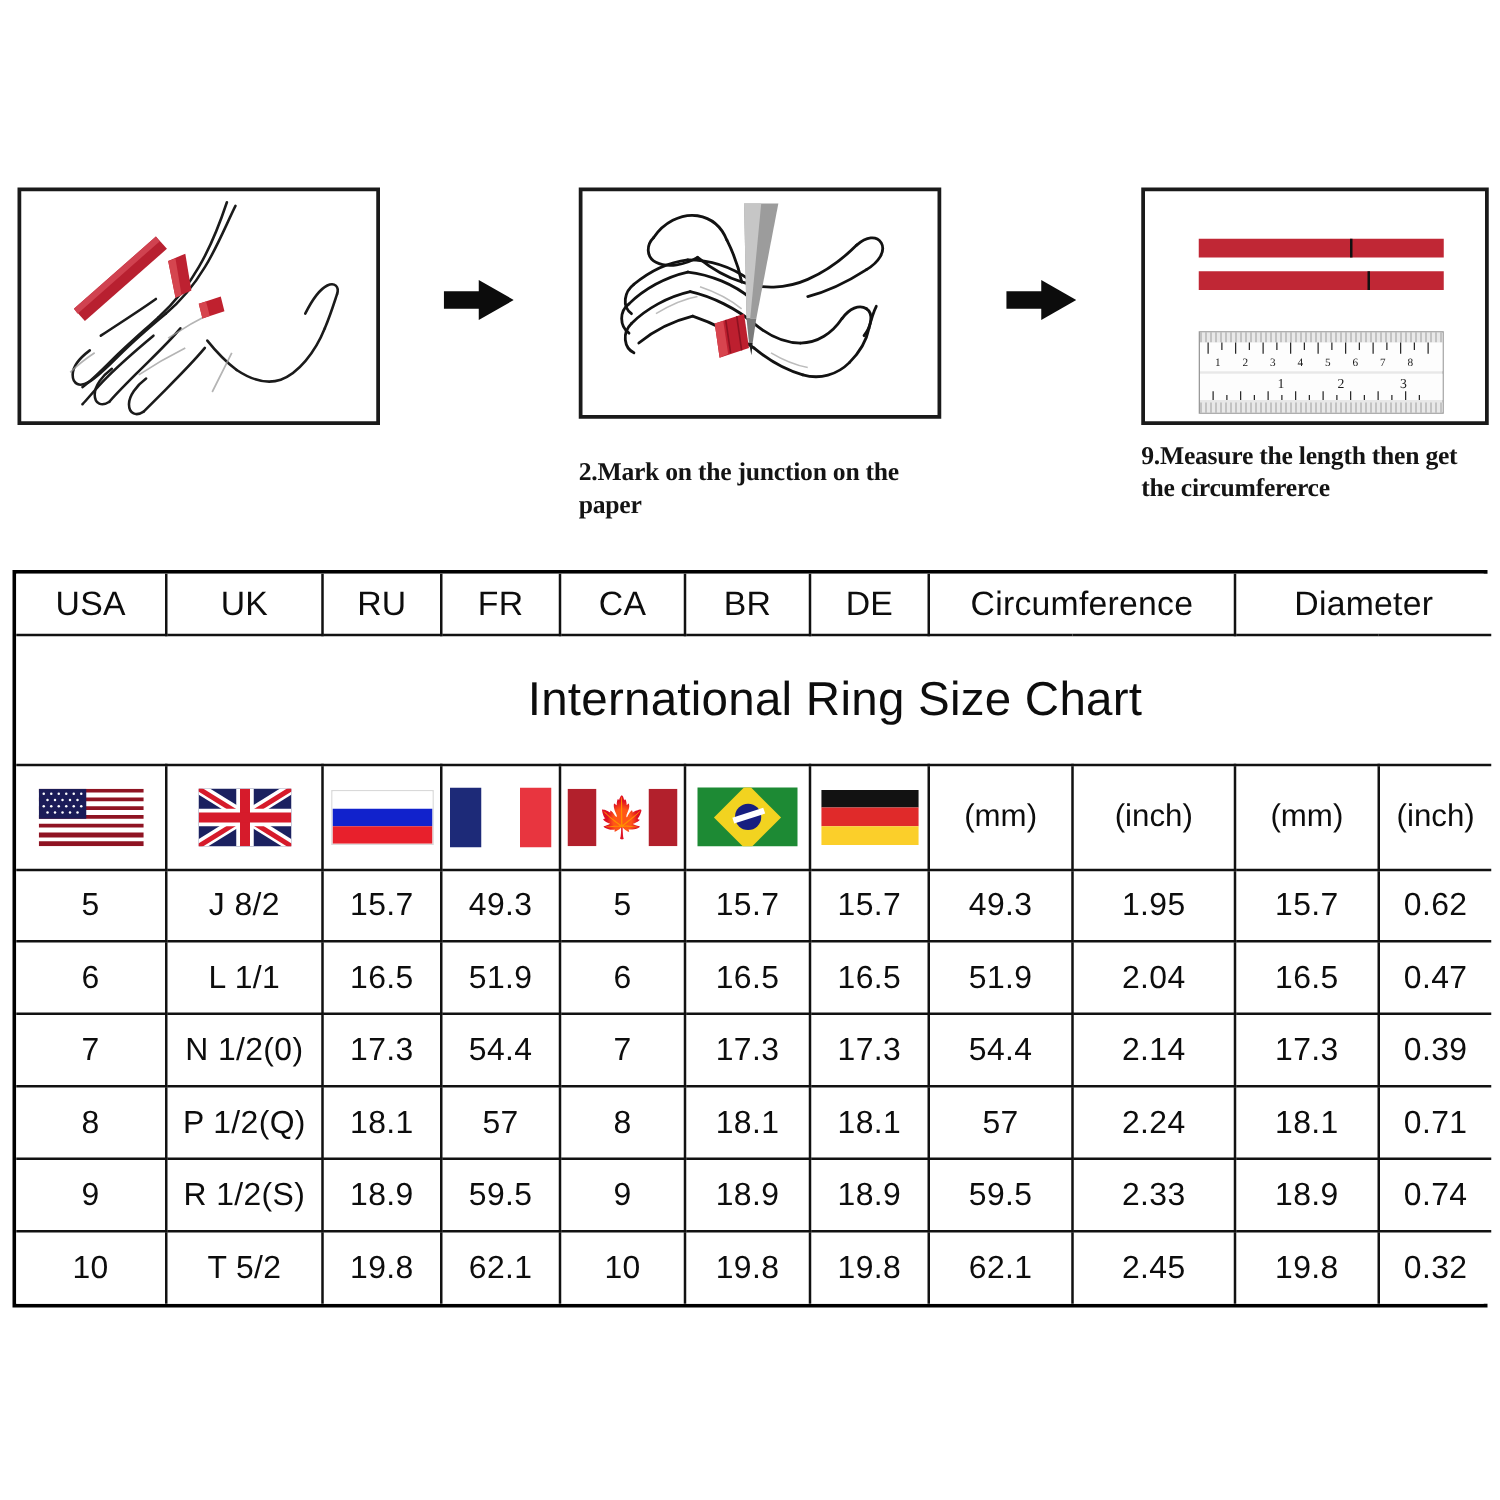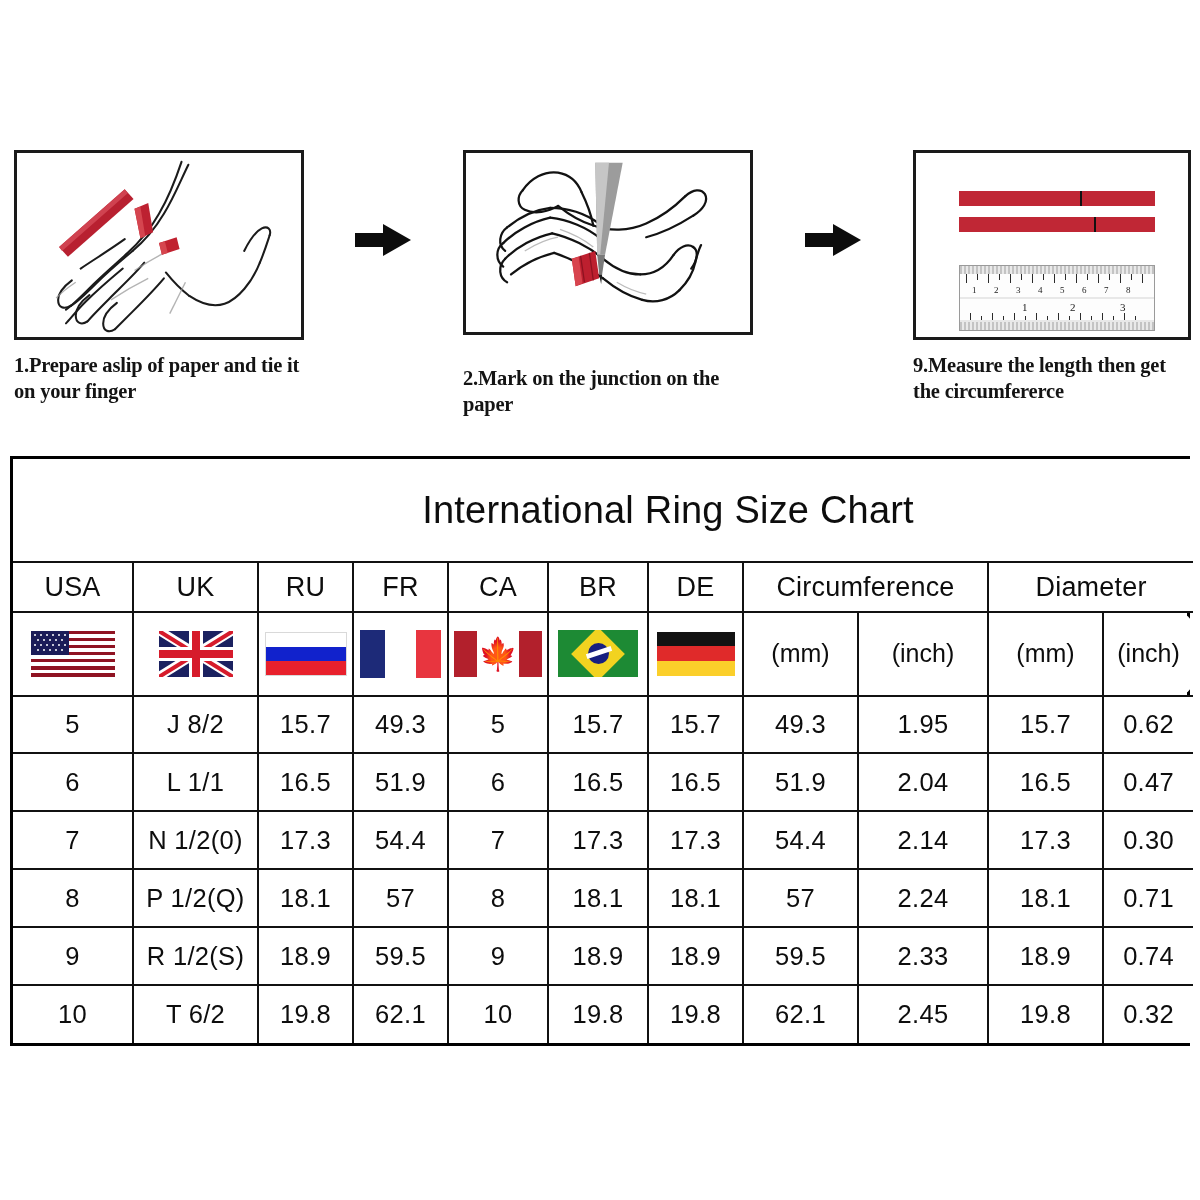--- a/index.html
+++ b/index.html
@@ -76,21 +76,21 @@
     text-align: center;
     padding-left: 130px;
     color: #111;
   }
   .hdr-cell {
     height: 40px;
     font-size: 27px;
     letter-spacing: 0.2px;
   }
   .flag-cell { height: 68px; padding: 0; }
-  .unit-cell { height: 68px; font-size: 25px; border-radius: 16px; }
+  .unit-cell { height: 68px; font-size: 25px; }
   .data-cell { height: 47px; font-size: 25.5px; letter-spacing: 0.3px; }
 
   
   col.c-usa  { width: 120px; }
   col.c-uk   { width: 125px; }
   col.c-ru   { width: 95px; }
   col.c-fr   { width: 95px; }
   col.c-ca   { width: 100px; }
   col.c-br   { width: 100px; }
   col.c-de   { width: 95px; }
@@ -246,21 +246,20 @@
           <g>
             <polygon points="120,57 134,51 139,81 126,87" fill="#bd2131"></polygon>
             <polygon points="120,57 126,55 131,85 126,87" fill="#d5454f"></polygon>
           </g>
           <g>
             <polygon points="145,92 163,86 166,98 148,104" fill="#c0212f"></polygon>
             <polygon points="145,92 151,90 154,102 148,104" fill="#d6454e"></polygon>
           </g>
         </svg>
       </div>
-      <div class="step-cap">1.Prepare aslip of paper and tie it on your finger</div>
     </div>
 
     <svg class="arrow" id="arrow1" viewBox="0 0 56 36">
       <polygon points="0,11 28,11 28,2 56,18 28,34 28,25 0,25" fill="#0c0c0c"></polygon>
     </svg>
 
     <div class="step" id="step2">
       <div class="step-box">
         <svg class="sketch" viewBox="0 0 290 185">
           <g fill="none" stroke="#121212" stroke-width="2.3" stroke-linecap="round">
@@ -401,33 +400,33 @@
           <col class="c-br">
           <col class="c-de">
         <col class="c-cmm">
           <col class="c-cin">
           <col class="c-dmm">
           <col class="c-din">
       </colgroup>
       <tbody>
 
         <tr>
-          <td class="title-cell" colspan="11">International Ring Size Chart</td>
-        </tr>
-
-        <tr>
           <td class="hdr-cell">USA</td>
           <td class="hdr-cell">UK</td>
           <td class="hdr-cell">RU</td>
           <td class="hdr-cell">FR</td>
           <td class="hdr-cell">CA</td>
           <td class="hdr-cell">BR</td>
           <td class="hdr-cell">DE</td>
           <td class="hdr-cell" colspan="2">Circumference</td>
           <td class="hdr-cell" colspan="2">Diameter</td>
+        </tr>
+
+        <tr>
+          <td class="title-cell" colspan="11">International Ring Size Chart</td>
         </tr>
 
         <tr>
           <td class="flag-cell">
             <span class="flagbox fl-us">
               <span class="stripes">
                 <i style="top:0"></i>
                   <i style="top:7.08px"></i>
                   <i style="top:14.16px"></i>
                 <i style="top:21.24px"></i>
@@ -544,21 +543,21 @@
           <td class="data-cell">7</td>
           <td class="data-cell">N 1/2(0)</td>
           <td class="data-cell">17.3</td>
           <td class="data-cell">54.4</td>
           <td class="data-cell">7</td>
           <td class="data-cell">17.3</td>
           <td class="data-cell">17.3</td>
           <td class="data-cell">54.4</td>
           <td class="data-cell">2.14</td>
           <td class="data-cell">17.3</td>
-          <td class="data-cell">0.30</td>
+          <td class="data-cell">0.39</td>
         </tr>
         <tr>
           <td class="data-cell">8</td>
           <td class="data-cell">P 1/2(Q)</td>
           <td class="data-cell">18.1</td>
           <td class="data-cell">57</td>
           <td class="data-cell">8</td>
           <td class="data-cell">18.1</td>
           <td class="data-cell">18.1</td>
           <td class="data-cell">57</td>
@@ -574,21 +573,21 @@
           <td class="data-cell">9</td>
           <td class="data-cell">18.9</td>
           <td class="data-cell">18.9</td>
           <td class="data-cell">59.5</td>
           <td class="data-cell">2.33</td>
           <td class="data-cell">18.9</td>
           <td class="data-cell">0.74</td>
         </tr>
         <tr>
           <td class="data-cell">10</td>
-          <td class="data-cell">T 6/2</td>
+          <td class="data-cell">T 5/2</td>
           <td class="data-cell">19.8</td>
           <td class="data-cell">62.1</td>
           <td class="data-cell">10</td>
           <td class="data-cell">19.8</td>
           <td class="data-cell">19.8</td>
           <td class="data-cell">62.1</td>
           <td class="data-cell">2.45</td>
           <td class="data-cell">19.8</td>
           <td class="data-cell">0.32</td>
         </tr>

